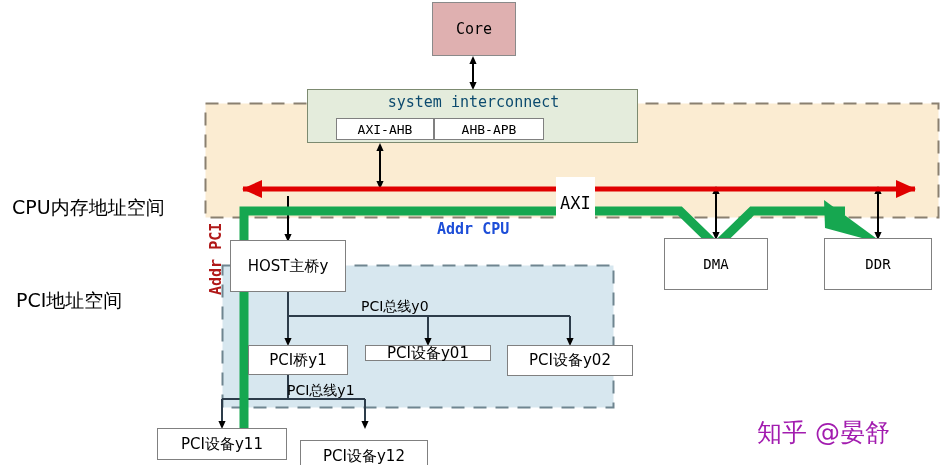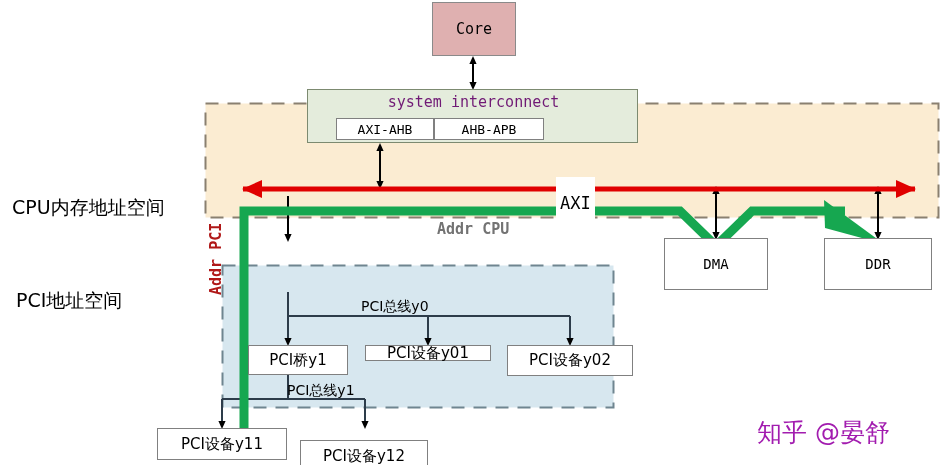--- a/index.html
+++ b/index.html
@@ -53,21 +53,21 @@
     border: 1px solid #7c8a70;
     display: block;
     padding: 0;
   }
   #interconnect-title {
     position: absolute;
     left: 0; top: 3px; width: 331px;
     text-align: center;
     font-family: "DejaVu Sans Mono", "Liberation Mono", monospace;
     font-size: 15px;
-    color: #701a75;
+    color: #0c4a6e;
   }
   #axi-ahb-box {
     left: 336px; top: 118px; width: 98px; height: 22px;
     font-size: 13px;
     border: 1px solid #808080;
     text-align: center;
   }
   #ahb-apb-box {
     left: 434px; top: 118px; width: 110px; height: 22px;
     font-size: 13px;
@@ -124,21 +124,21 @@
   #axi-label {
     left: 556px; top: 177px;
     font-size: 17px;
     background: #ffffff;
     padding: 16px 4px;
     font-family: "DejaVu Sans Mono", "Liberation Mono", monospace;
   }
   #addr-cpu-label {
     left: 437px; top: 220px;
     font-size: 15px;
-    color: #737373;
+    color: #1d4ed8;
     font-weight: bold;
     font-family: "DejaVu Sans Mono", "Liberation Mono", monospace;
   }
   #addr-pci-label {
     left: 207px; top: 295px;
     font-size: 15px;
     color: #b01818;
     font-weight: bold;
     font-family: "DejaVu Sans Mono", "Liberation Mono", monospace;
     transform: rotate(-90deg);
@@ -221,20 +221,21 @@
 
   <div class="box" id="interconnect-box">
     <span id="interconnect-title">system interconnect</span>
   </div>
   <div class="box" id="axi-ahb-box">AXI-AHB</div>
   <div class="box" id="ahb-apb-box">AHB-APB</div>
 
   <div class="box" id="dma-box">DMA</div>
   <div class="box" id="ddr-box">DDR</div>
 
+  <div class="box" id="host-bridge-box">HOST主桥y</div>
 
   <div class="box" id="pci-bridge-y1-box">PCI桥y1</div>
   <div class="box" id="pci-dev-y01-box">PCI设备y01</div>
   <div class="box" id="pci-dev-y02-box">PCI设备y02</div>
   <div class="box" id="pci-dev-y11-box">PCI设备y11</div>
   <div class="box" id="pci-dev-y12-box">PCI设备y12</div>
 
   <div class="label-txt" id="cpu-space-label">CPU内存地址空间</div>
   <div class="label-txt" id="pci-space-label">PCI地址空间</div>
 

